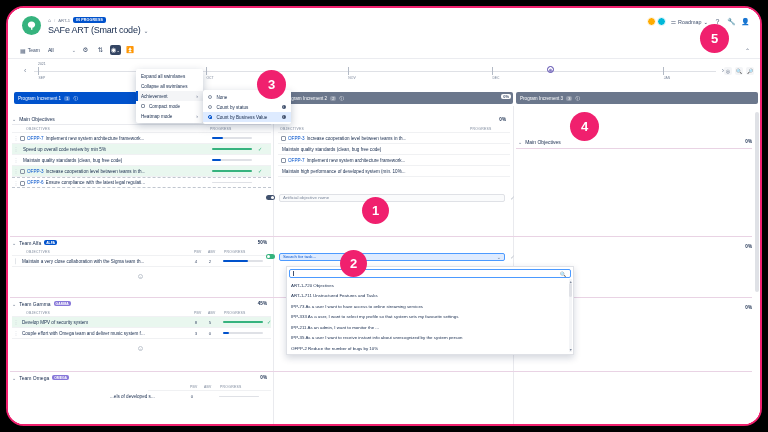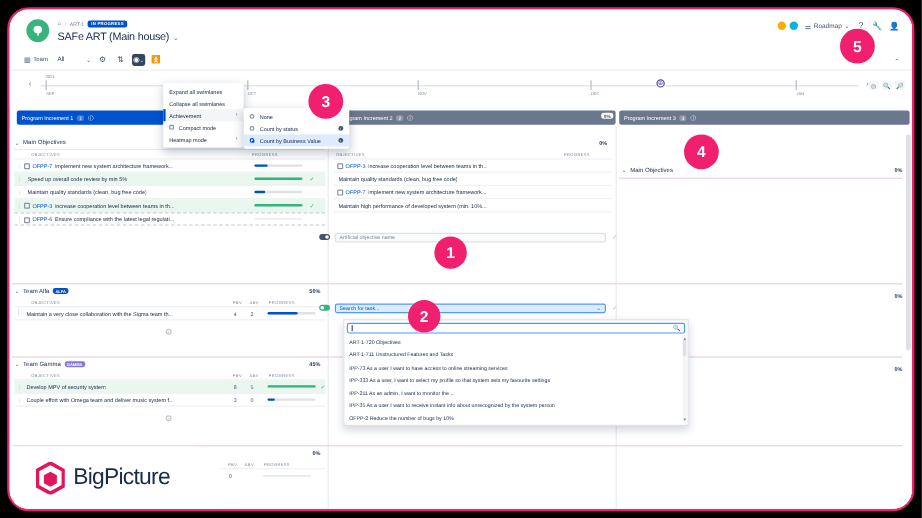--- a/index.html
+++ b/index.html
@@ -205,21 +205,21 @@
             <path d="M12 3c5 0 8 3 8 7s-3 7-6 7v4h-3v-4c-4 0-7-3-7-7s3-7 8-7z"></path>
           </svg>
     </div>
     <div id="breadcrumb">
       <span class="crumb-home">⌂</span>
       <span class="crumb-sep">/</span>
       <span>ART-1</span>
       <span id="status-badge">IN PROGRESS</span>
     </div>
     <div id="page-title">
-      <span>SAFe ART (Main house)</span><span id="title-caret">⌄</span>
+      <span>SAFe ART (Smart code)</span><span id="title-caret">⌄</span>
     </div>
     <div id="appbar-right">
       <span class="av a"></span>
       <span class="av b"></span>
       <span id="roadmap-pill">
         <span class="tri">⚌</span>
         <span>Roadmap</span>
         <span>⌄</span>
       </span>
       <span class="hdr-ico">?</span>
@@ -536,22 +536,15 @@
       <span class="info">i</span>
     </div>
   </div>
 
   <div class="callout" style="left:354px; top:189px; width:27px; height:27px">1</div>
   <div class="callout" style="left:332px; top:242px; width:27px; height:27px">2</div>
   <div class="callout" style="left:249px; top:62px; width:29px; height:29px">3</div>
   <div class="callout" style="left:562px; top:104px; width:29px; height:29px">4</div>
   <div class="callout" style="left:692px; top:16px; width:29px; height:29px">5</div>
 
-  <div id="bp">
-    <svg class="hex" viewBox="0 0 40 44">
-      <path d="M20 1 38 11v22L20 43 2 33V11z" fill="none" stroke="#e0175c" stroke-width="5"></path>
-      <path d="M20 13 29 18v11l-9 5-9-5V18z" fill="#e0175c"></path>
-    </svg>
-    <span>BigPicture</span>
-  </div>
 
 </div>
 </div>
 
 </body></html>

